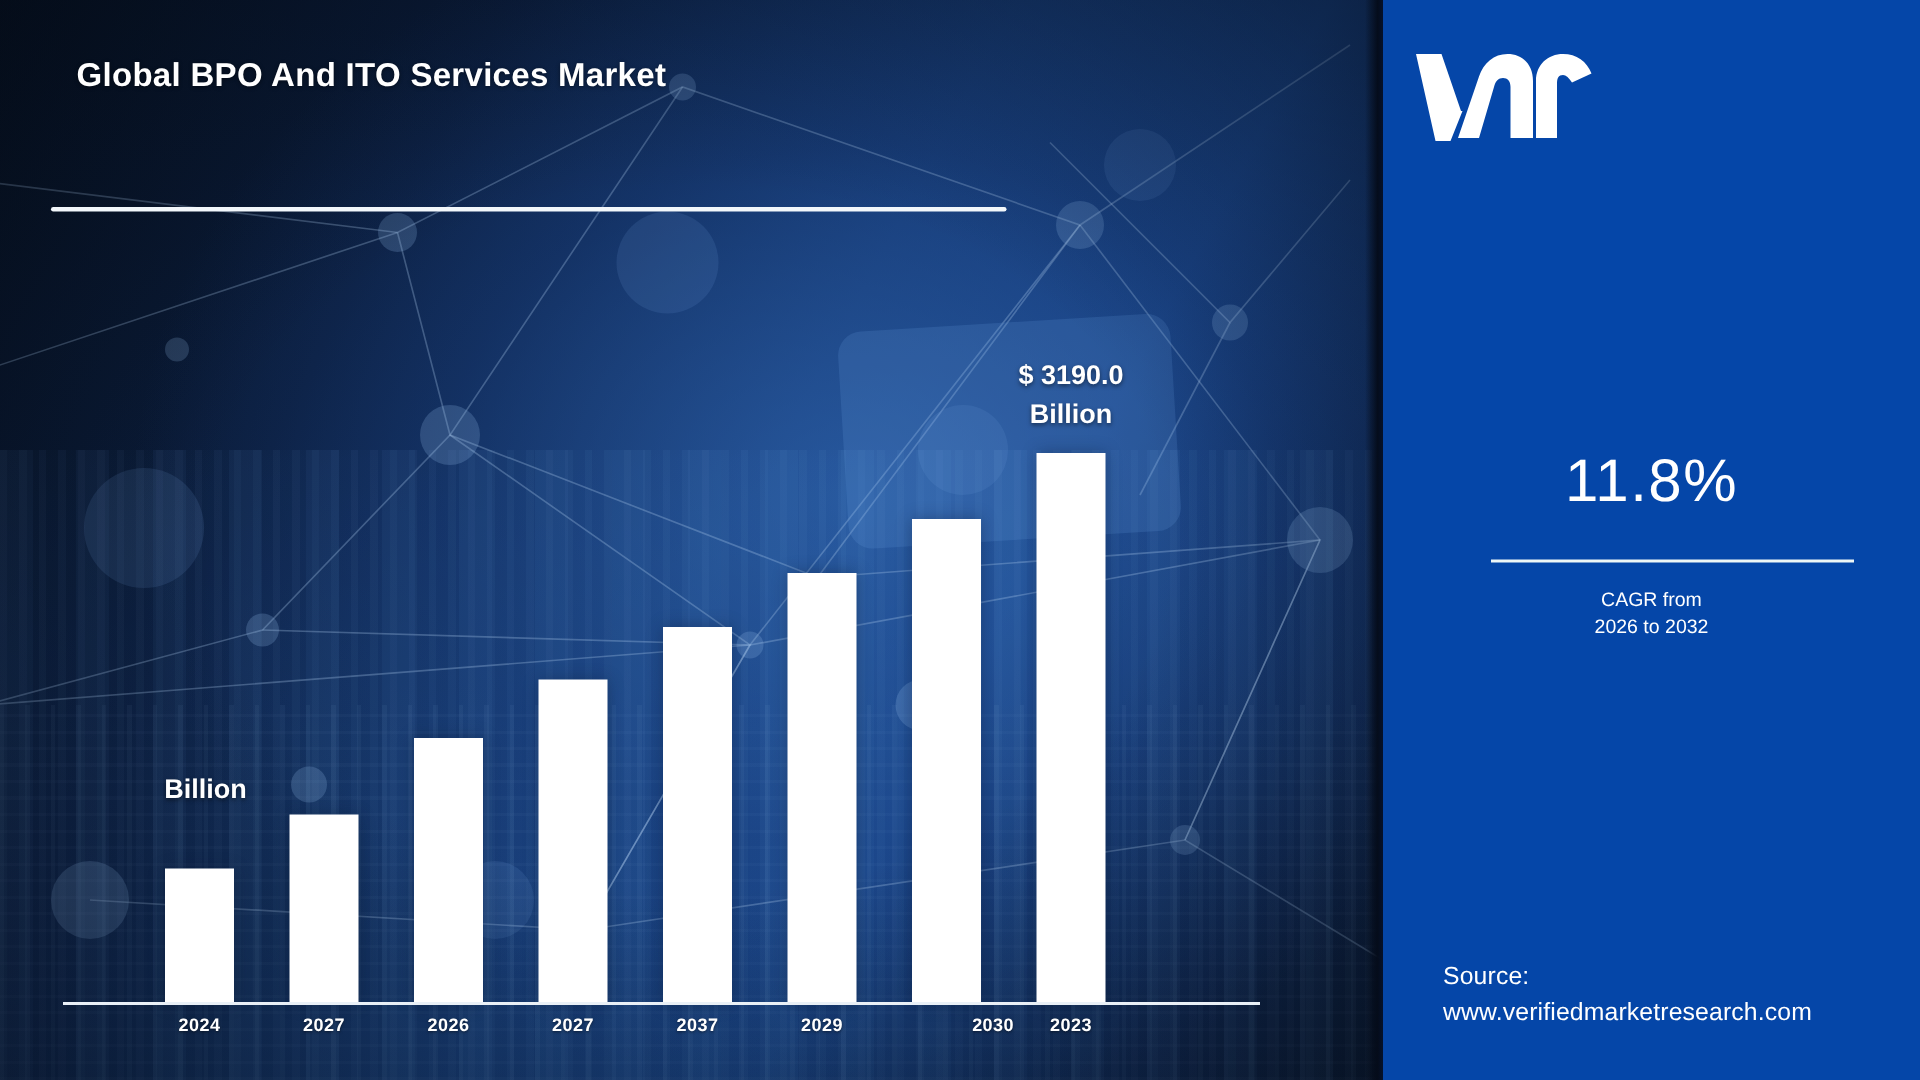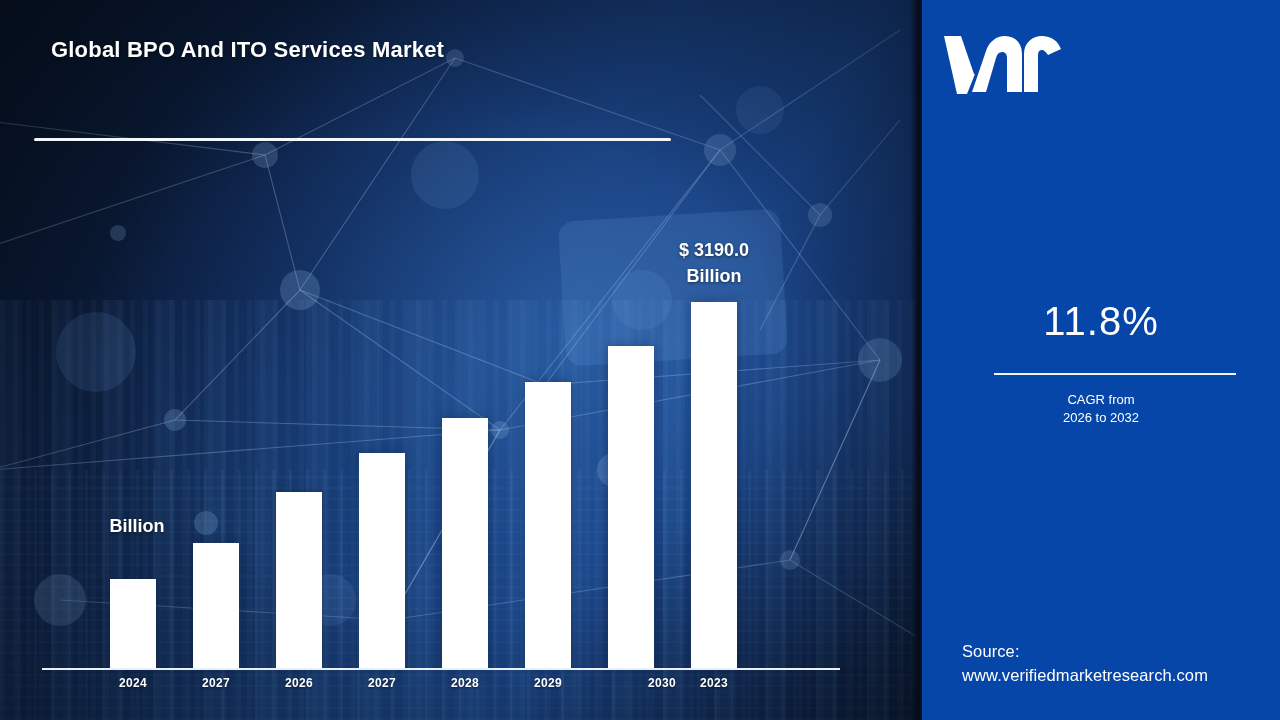--- a/index.html
+++ b/index.html
@@ -263,21 +263,21 @@
       <div class="bar" style="left:525px; height:287px;"></div>
       <div class="bar" style="left:608px; height:323px;"></div>
       <div class="bar" style="left:691px; height:367px;"></div>
 
       <div class="axis-line"></div>
 
       <div class="tick-label" style="left:88px;">2024</div>
       <div class="tick-label" style="left:171px;">2027</div>
       <div class="tick-label" style="left:254px;">2026</div>
       <div class="tick-label" style="left:337px;">2027</div>
-      <div class="tick-label" style="left:420px;">2028</div>
+      <div class="tick-label" style="left:420px;">2037</div>
       <div class="tick-label" style="left:503px;">2029</div>
       <div class="tick-label" style="left:586px;text-align:right;">2030</div>
       <div class="tick-label" style="left:669px;">2023</div>
 
       <div class="bar-callout" style="left:62px; top:514px;">
         <div>Billion</div>
       </div>
 
       <div class="bar-callout" style="left:639px; top:238px;">
         <div>$ 3190.0</div>

